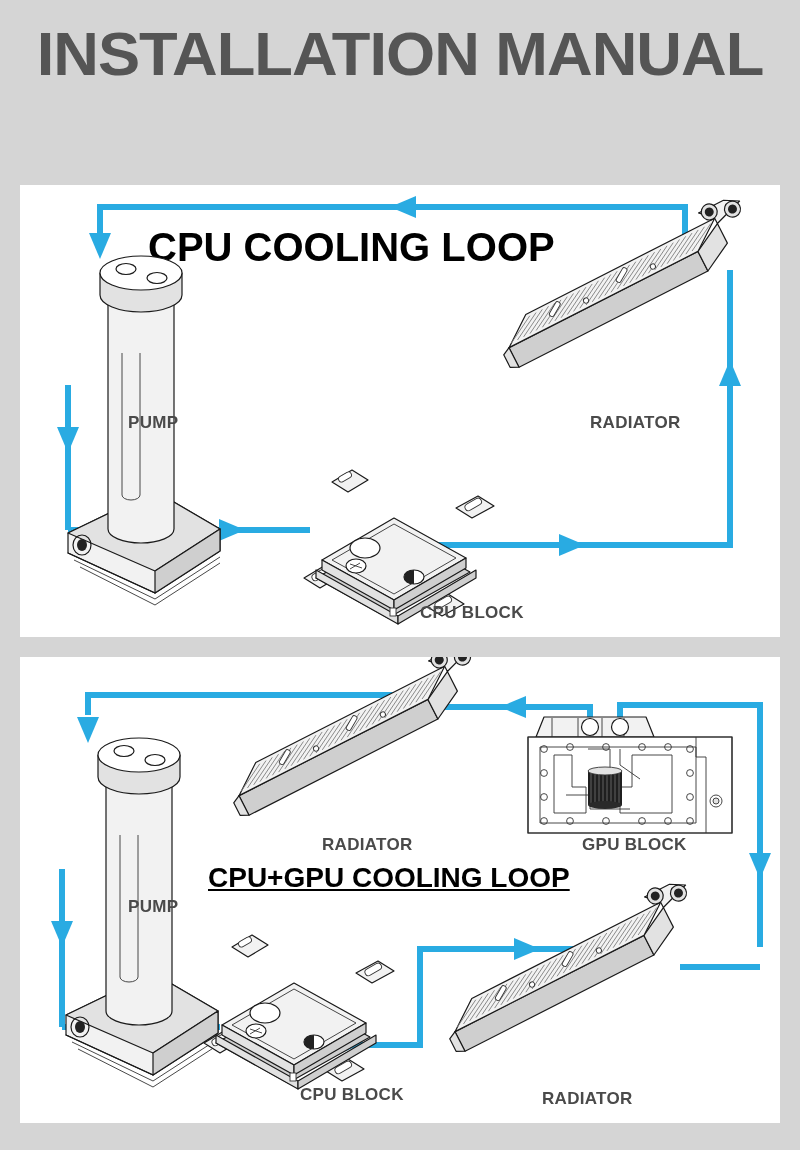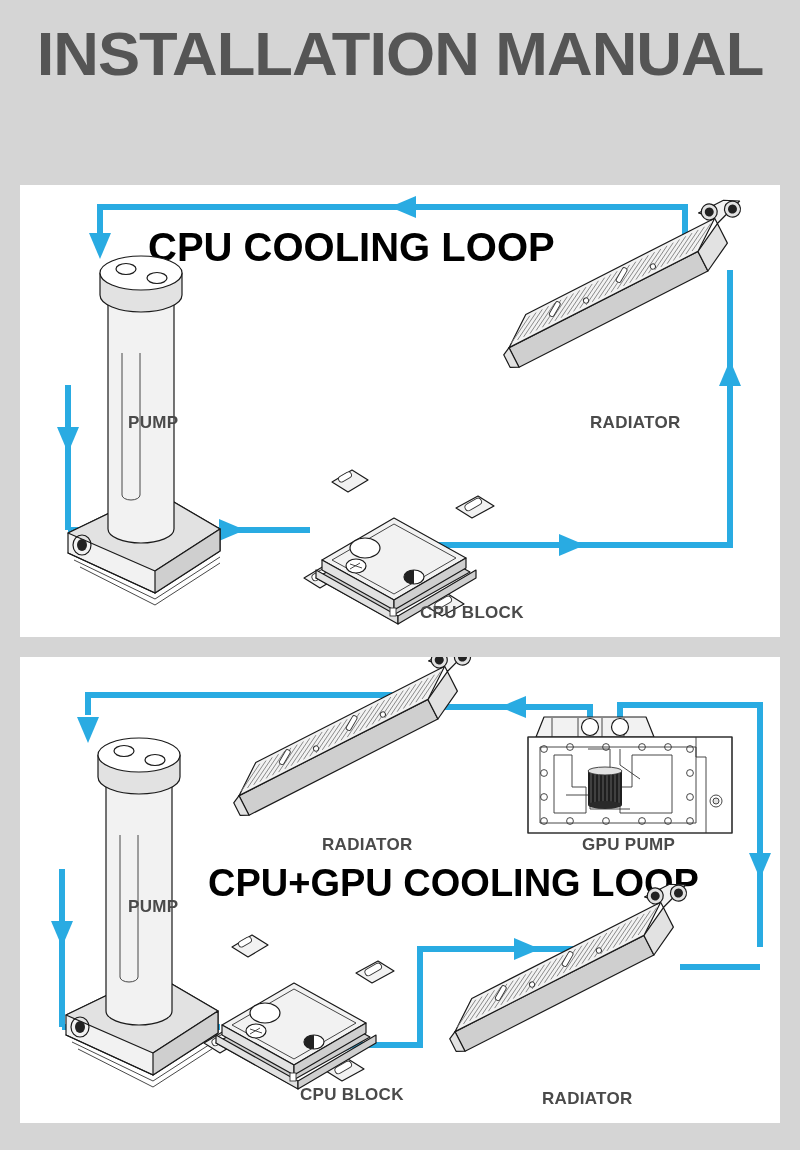--- a/index.html
+++ b/index.html
@@ -208,21 +208,21 @@
 
         <rect x="110" y="148" width="6" height="8" class="fill-w ln-thin"></rect>
       </g>
     </svg>
 
     <div class="part-label" style="left:400px;top:418px;">CPU BLOCK</div>
   </div>
 
   <div class="panel" id="panel-cpugpu">
 
-    <div class="loop-title" style="left:188px;top:205px;font-size:38px;">CPU+GPU COOLING LOOP</div>
+    <div class="loop-title" style="left:188px;top:205px;font-size:28px;text-decoration:underline;">CPU+GPU COOLING LOOP</div>
 
     <svg width="760" height="466">
 
       <path class="flow" d="M392,38 L68,38 L68,58"></path>
       <polygon class="flowfill" points="68,86 57,60 79,60"></polygon>
 
       <path class="flow" d="M570,80 L570,50 L424,50"></path>
       <polygon class="flowfill" points="480,50 506,39 506,61"></polygon>
 
       <path class="flow" d="M600,80 L600,48 L740,48 L740,290"></path>
@@ -362,21 +362,21 @@
         <circle cx="170" cy="110" r="3.4"></circle>
           <circle cx="170" cy="134" r="3.4"></circle>
       </g>
 
       <circle cx="196" cy="114" r="6" class="fill-w ln-thin"></circle>
       <circle cx="196" cy="114" r="3" class="fill-m ln-thin"></circle>
 
       <path class="ln-thin" fill="none" d="M176,50 L176,70 L186,70 L186,146"></path>
     </svg>
 
-    <div class="part-label" style="left:562px;top:178px;">GPU PUMP</div>
+    <div class="part-label" style="left:562px;top:178px;">GPU BLOCK</div>
 
     <svg width="290" height="200" style="left:150px;top:268px;">
       <g transform="translate(10,0)">
         <polygon class="fill-l ln" points="52,22 72,10 88,20 68,32"></polygon>
         <rect x="58" y="14" width="14" height="6" rx="3" class="fill-w ln-thin" transform="rotate(-30 65 17)"></rect>
         <polygon class="fill-l ln" points="176,48 198,36 214,46 192,58"></polygon>
         <rect x="184" y="41" width="18" height="7" rx="3.5" class="fill-w ln-thin" transform="rotate(-30 193 44)"></rect>
         <polygon class="fill-l ln" points="24,118 44,106 60,116 40,128"></polygon>
         <rect x="31" y="111" width="18" height="7" rx="3.5" class="fill-w ln-thin" transform="rotate(-30 40 114)"></rect>
         <polygon class="fill-l ln" points="146,146 168,134 184,144 162,156"></polygon>

